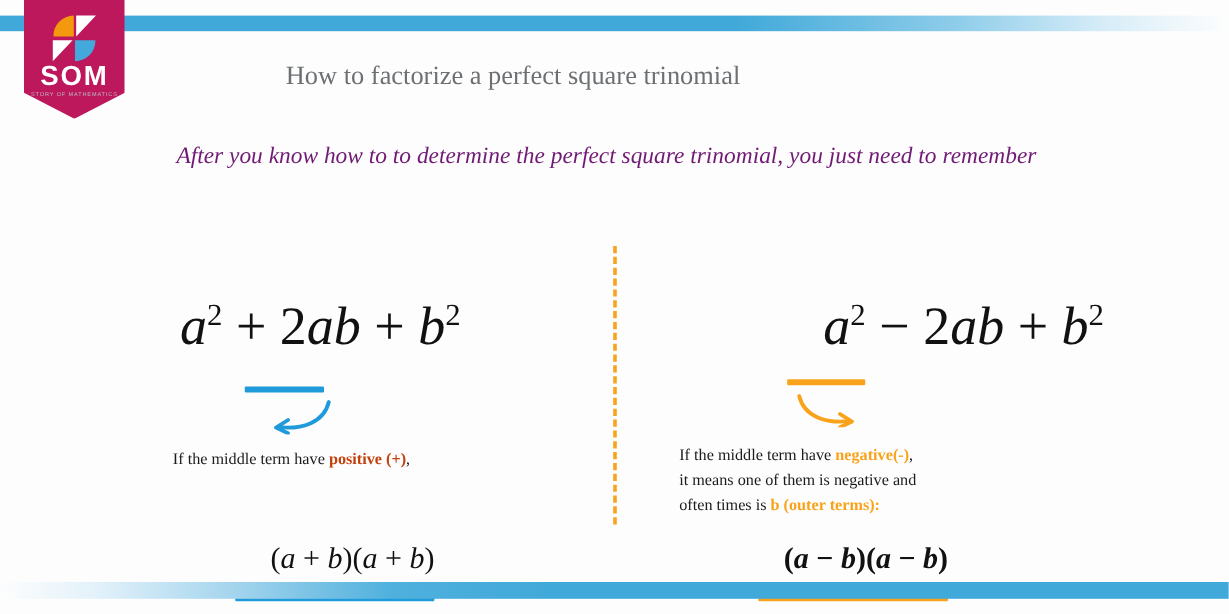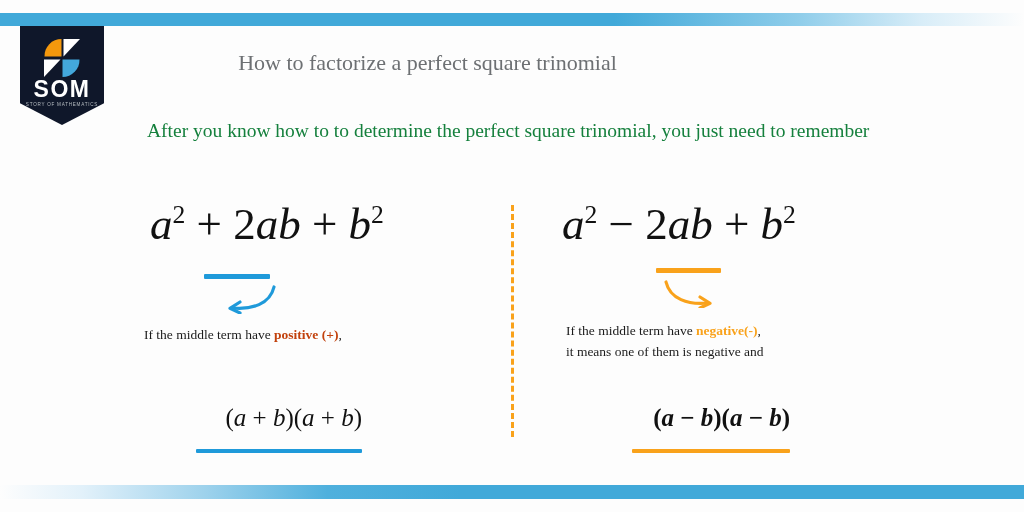--- a/index.html
+++ b/index.html
@@ -33,24 +33,23 @@
     background: linear-gradient(to right, #fdfdfd 0%, #e2f1fa 8%, #9ed2ec 20%, #4fb0dd 32%, #41a9d9 45%, #41a9d9 100%);
   }
 
   
   .logo {
     position: absolute;
     left: 20px;
     top: 0;
     width: 84px;
     height: 99px;
-    background: #0f172a;
+    background: #be185d;
     -webkit-clip-path: polygon(0 0, 100% 0, 100% 78%, 50% 100%, 0 78%);
     clip-path: polygon(0 0, 100% 0, 100% 78%, 50% 100%, 0 78%);
-    margin-top: 26px;
   }
   .logo-mark {
     position: absolute;
     left: 21px;
     top: 12px;
     width: 42px;
     height: 40px;
   }
   .logo-word {
     position: absolute;
@@ -90,34 +89,35 @@
   }
 
   
   .intro {
     position: absolute;
     left: 147px;
     top: 114px;
     width: 790px;
     font-size: 19.5px;
     line-height: 34px;
-    color: #15803d;
+    color: #701a75;
+    font-style: italic;
   }
 
   
   .divider {
     position: absolute;
     left: 511px;
     top: 205px;
     width: 0;
     height: 232px;
     border-left: 3px dashed #f9a21b;
   }
 
-  .col { position: absolute; }
+  .col { position: absolute; margin-top: 48px; }
   .col-left  { left: 132px; top: 198px; width: 370px; }
   .col-right { left: 540px; top: 198px; width: 380px; }
 
   .formula {
     font-family: "Liberation Serif", serif;
     font-size: 45px;
     font-style: italic;
     color: #111111;
     white-space: nowrap;
     position: relative;
@@ -213,37 +213,40 @@
   <div style="position:absolute; left:62px; top:206px;">
     <div class="result">
       <span class="paren">(</span>a<span>&nbsp;</span><span class="op">+</span><span>&nbsp;</span>b<span class="paren">)(</span>a<span>&nbsp;</span><span class="op">+</span><span>&nbsp;</span>b<span class="paren">)</span>
     </div>
     <div class="result-rule u-blue" style="width:166px; margin-top:17px; margin-left:2px;"></div>
   </div>
 </div>
 
 <div class="col col-right">
 
-  <div class="formula" style="padding-left:22px;">
+  <div class="formula" style="padding-left:22px;text-align:right;">
     <span>a<sup>2</sup></span><span>&nbsp;</span><span class="op">−</span><span>&nbsp;</span><span><span class="num">2</span>ab</span><span>&nbsp;</span><span class="op">+</span><span>&nbsp;</span><span>b<sup>2</sup></span>
     <span class="mark-underline u-orange" style="left:116px; top:70px; width:65px;"></span>
   </div>
 
   <span class="arrow-svg" style="left:120px; top:80px;">
     <svg width="86" height="30" viewBox="0 0 86 30">
       <path d="M6 4 C 10 21, 28 27, 48 25" fill="none" stroke="#f9a21b" stroke-width="3.2" stroke-linecap="round"></path>
       <path d="M40 19 L50 25.3 L40 30" fill="none" stroke="#f9a21b" stroke-width="3.2" stroke-linecap="round" stroke-linejoin="round"></path>
     </svg>
   </span>
 
   <div class="explain" style="position:absolute; left:26px; top:122px; width:300px;">
     <div>
       <span>If  the middle term have </span><span class="hl-orange">negative(-)</span><span>,</span>
     </div>
     <div>it means one of them is negative and</div>
+    <div>
+      <span>often times is </span><span class="hl-orange">b (outer terms):</span>
+    </div>
   </div>
 
   <div style="position:absolute; left:90px; top:206px;font-weight:bold;">
     <div class="result">
       <span class="paren">(</span>a<span>&nbsp;</span><span class="op">−</span><span>&nbsp;</span>b<span class="paren">)(</span>a<span>&nbsp;</span><span class="op">−</span><span>&nbsp;</span>b<span class="paren">)</span>
     </div>
     <div class="result-rule u-orange" style="width:158px; margin-top:17px; margin-left:2px;"></div>
   </div>
 </div>
 

